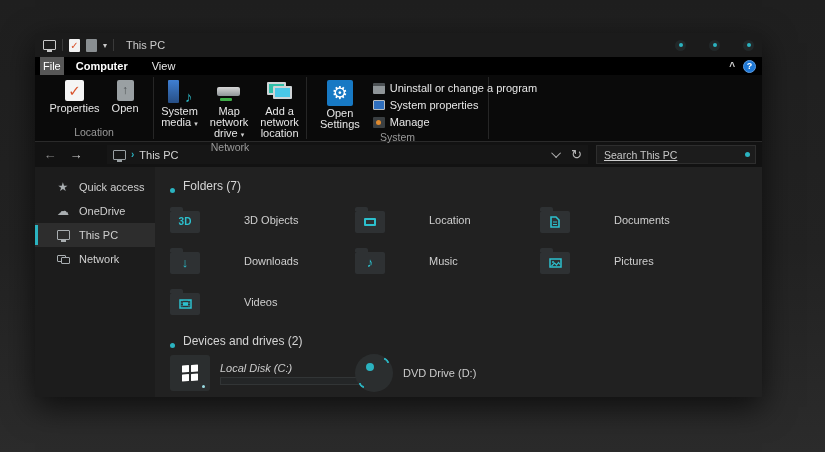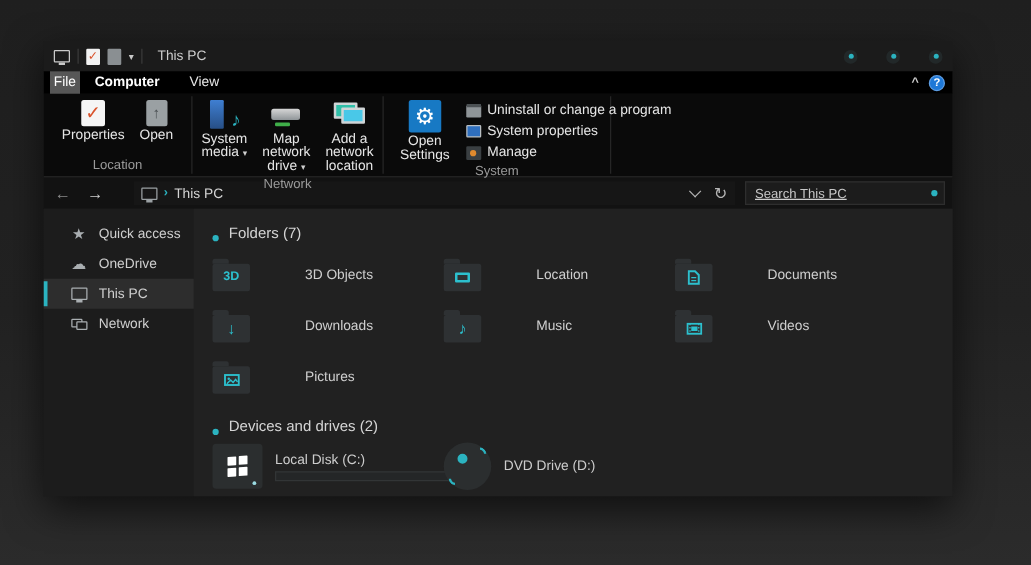--- a/index.html
+++ b/index.html
@@ -104,21 +104,21 @@
   .glyph { color:#2cc0ce; font-weight:bold; font-size:10px; display:flex; align-items:center; justify-content:center; }
   .glyph svg { display:block; }
   .g-desktop { width:12px; height:8px; border:2px solid #2cc0ce; border-radius:1px; }
   .tile .tlabel { color:#cfcfcf;margin-left:33px; }
   .drives { display:grid; grid-template-columns:185px 220px; margin-top:4px; }
   .drive-tile { display:flex; align-items:center; gap:10px; cursor:pointer; }
   .hdd { width:40px; height:36px; background:#2b2e2f; border-radius:3px; position:relative; display:flex; align-items:center; justify-content:center; flex:0 0 auto; }
   .hdd::after { content:""; position:absolute; right:5px; bottom:3px; width:3px; height:3px; border-radius:50%; background:#9adbe2; }
   .winlogo { width:16px; height:16px; display:grid; grid-template-columns:7px 7px; grid-template-rows:7px 7px; gap:2px; transform:skewY(-4deg); }
   .winlogo span { background:#fff; border-radius:0.5px; }
-  .drive-info { display:flex; flex-direction:column; gap:3px; }
+  .drive-info { display:flex; flex-direction:column; gap:3px;font-style:italic; }
   .drive-name { color:#cccccc; }
   .cap-bar { width:150px; height:8px; background:#242627; border:1px solid #323536; position:relative; }
   .cap-fill { height:100%; background:#42474a; position:relative; }
   .cap-fill::after { content:""; position:absolute; right:0; top:1px; bottom:1px; width:6px; background:#1d8f9c; }
   .cap-text { color:#9a9a9a; font-size:9.5px; }
   .dvd { width:38px; height:38px; border-radius:50%; background:#2b2e2f; position:relative; flex:0 0 auto; }
   .dvd .ring { position:absolute; left:11px; top:9px; width:8px; height:8px; border:4.5px solid #2bb3c0; border-radius:50%; }
   .dvd .a1,.dvd .a2 { position:absolute; width:10px; height:10px; border:2px solid #2bb3c0; border-color:#2bb3c0 transparent transparent transparent; border-radius:50%; }
   .dvd .a1 { right:4px; top:4px; transform:rotate(45deg); }
   .dvd .a2 { left:4px; bottom:4px; transform:rotate(225deg); }
@@ -313,38 +313,38 @@
           <span class="folder">
               <span class="glyph" style="font-size:13px">♪</span>
             </span>
           <span class="tlabel">Music</span>
         </div>
         <div class="tile">
           <span class="folder">
               <span class="glyph">
                 <svg width="13" height="10" viewBox="0 0 13 10">
                   <rect x="1" y="1" width="11" height="8" fill="none" stroke="#2cc0ce" stroke-width="1.5"></rect>
+                  <circle cx="4" cy="4" r="1" fill="#2cc0ce"></circle>
+                  <path d="M2.5 8l3-3 2 2 2-2.5 1.5 2" fill="none" stroke="#2cc0ce" stroke-width="1.2"></path>
+                </svg>
+              </span>
+            </span>
+          <span class="tlabel">Pictures</span>
+        </div>
+        <div class="tile">
+          <span class="folder">
+              <span class="glyph">
+                <svg width="13" height="10" viewBox="0 0 13 10">
+                  <rect x="1" y="1" width="11" height="8" fill="none" stroke="#2cc0ce" stroke-width="1.5"></rect>
                   <rect x="4" y="3.2" width="5" height="3.6" fill="#2cc0ce"></rect>
                   <path d="M3 1v8M10 1v8" stroke="#2cc0ce" stroke-width="1" stroke-dasharray="1.2 1.4"></path>
                 </svg>
               </span>
             </span>
           <span class="tlabel">Videos</span>
-        </div>
-        <div class="tile">
-          <span class="folder">
-              <span class="glyph">
-                <svg width="13" height="10" viewBox="0 0 13 10">
-                  <rect x="1" y="1" width="11" height="8" fill="none" stroke="#2cc0ce" stroke-width="1.5"></rect>
-                  <circle cx="4" cy="4" r="1" fill="#2cc0ce"></circle>
-                  <path d="M2.5 8l3-3 2 2 2-2.5 1.5 2" fill="none" stroke="#2cc0ce" stroke-width="1.2"></path>
-                </svg>
-              </span>
-            </span>
-          <span class="tlabel">Pictures</span>
         </div>
       </div>
 
       <div class="sect-head" style="margin-top:12px">
         <span class="chev-dot"></span>
         <span>Devices and drives (2)</span>
       </div>
       <div class="drives">
         <div class="drive-tile">
           <span class="hdd">

